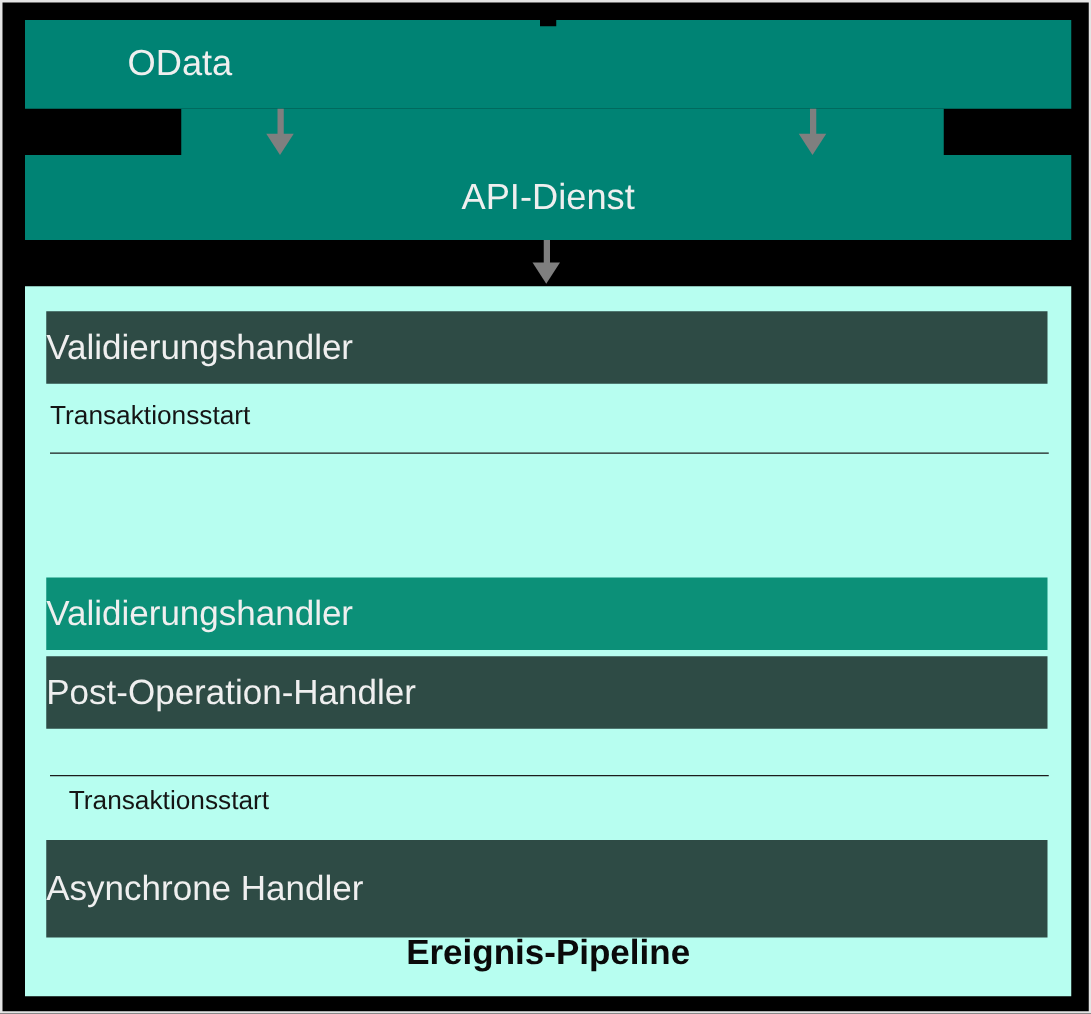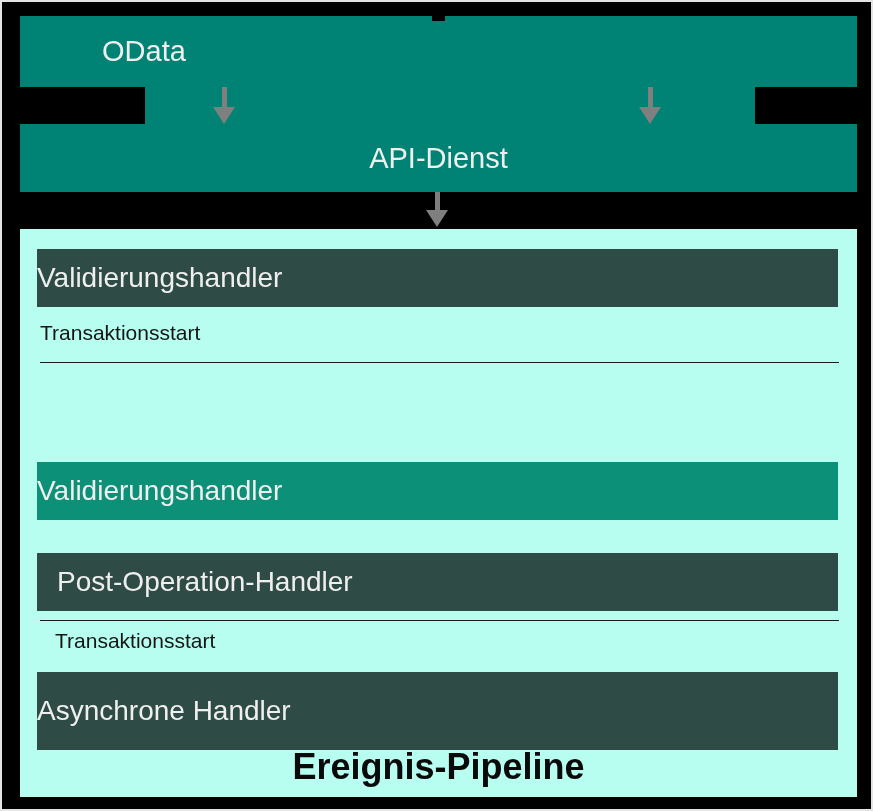--- a/index.html
+++ b/index.html
@@ -83,39 +83,39 @@
   .stage {
     position: absolute; left: 17px; width: 801px; height: 58px;
     display: flex; align-items: center; 
     font-size: 28px; color: var(--text-light, #EFEFEF);
     background: var(--dark-bar, #2E4B45);
   }
   .stage.teal { background: var(--teal-bright, #0C9078); }
   .st-validation { top: 20px; }
   .st-pre        { top: 154px; }
   .st-db         { top: 233px; }
-  .st-post       { top: 324px; padding-left: 20px; }
+  .st-post       { top: 296px; }
   .st-async      { top: 443px; height: 78px; }
   .tx-label {
     position: absolute;
     font-size: 21px; color: var(--text-dark, #151515);
     white-space: nowrap;
   }
   .tx-start { left: 20px; top: 92px; }
   .tx-end   { left: 35px; top: 400px; }
   .tx-line {
     position: absolute; left: 20px; width: 799px; height: 1px;
     background: #1C1C1C;
   }
   .line-start { top: 133px; }
   .line-end   { top: 391px; }
   .pipeline-title {
     position: absolute; left: 0; top: 517px; width: 100%;
     text-align: center;
-    font-size: 36px; font-weight: bold;
+    font-size: 28px; font-weight: bold;
     color: #0A0A0A;
   }
 </style>
 </head>
 <body>
 
 <div class="canvas">
 
   <div class="banner">
     <span class="proto-label proto-odata">OData</span>

